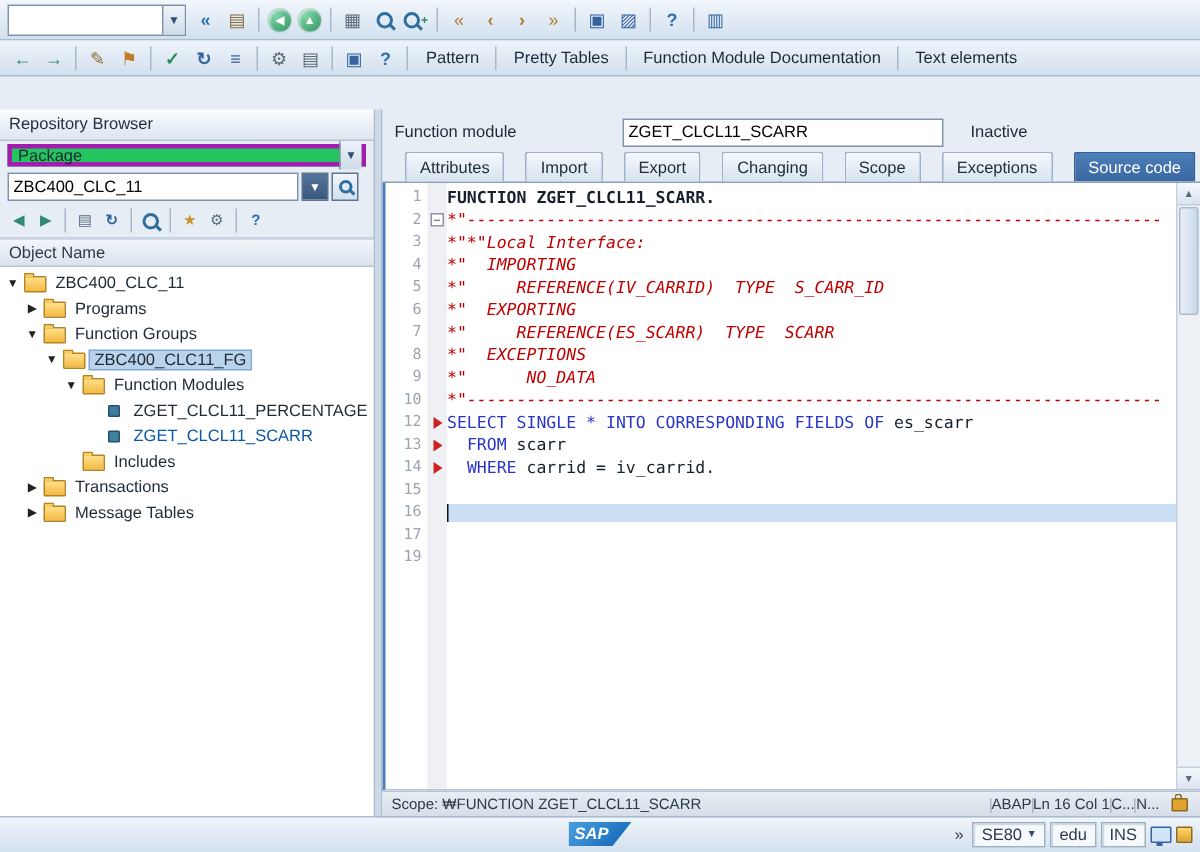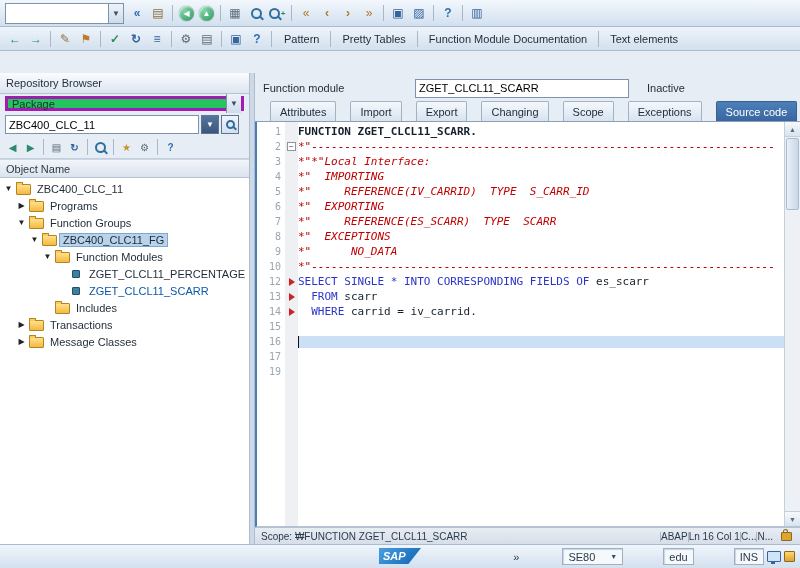--- a/index.html
+++ b/index.html
@@ -124,22 +124,22 @@
   .statusbar{position:absolute;left:0;right:0;bottom:0;height:23px;
              background:linear-gradient(#f0f5fb,#d3e0ef);border-top:1px solid #a9bccf;}
   .sblogo{position:absolute;left:50%;top:3px;transform:translateX(-50%);width:42px;height:16px;
           background:linear-gradient(135deg,#4a9fe0,#0e63b4);
           clip-path:polygon(0 0,100% 0,70% 100%,0 100%);
           color:#fff;font-weight:bold;font-style:italic;font-size:11px;
           display:flex;align-items:center;padding-left:4px;box-sizing:border-box;}
   .sbright{position:absolute;right:5px;top:2px;height:19px;display:flex;align-items:center;gap:3px;}
   .sbbtn{padding:0 3px;color:#2c3a49;cursor:default;}
   .sbfield{height:17px;box-sizing:border-box;background:#f6f9fc;border:1px solid #9fb0c2;
-           box-shadow:inset 1px 1px 1px #c8d4e2;display:flex;align-items:center;gap:15px;
-           padding:0 5px;color:#2c3a49;margin-left:37px;}
+           box-shadow:inset 1px 1px 1px #c8d4e2;display:flex;align-items:center;gap:3px;
+           padding:0 5px;color:#2c3a49;}
   .sbfield .dcaret{font-size:7px;color:#33516e;}
   .monicon{width:12px;height:9px;background:#cfe4f7;border:1px solid #35649e;border-radius:1px;position:relative;display:inline-block;}
   .monicon::after{content:"";position:absolute;left:3px;bottom:-3px;width:4px;height:2px;background:#35649e;}
   .logicon{width:9px;height:9px;background:linear-gradient(#ffd76e,#e0a32e);border:1px solid #8a6a1e;border-radius:1px;display:inline-block;}
 </style>
 </head>
 <body>
 
 <div class="app">
 
@@ -289,21 +289,21 @@
             <span class="tlabel">Includes</span>
           </div>
           <div class="trow" style="padding-left: 17px;">
             <span class="expander">▶</span>
             <span class="ficon"></span>
             <span class="tlabel">Transactions</span>
           </div>
           <div class="trow" style="padding-left: 17px;">
             <span class="expander">▶</span>
             <span class="ficon"></span>
-            <span class="tlabel">Message Classes</span>
+            <span class="tlabel">Message Tables</span>
           </div>
         </div>
     </div>
 
     <div class="splitter"></div>
 
     <div class="rightpanel">
       <div class="fmrow">
         <span class="fmlabel">Function module</span>
         <input class="inp fminp" value="ZGET_CLCL11_SCARR" style="">

